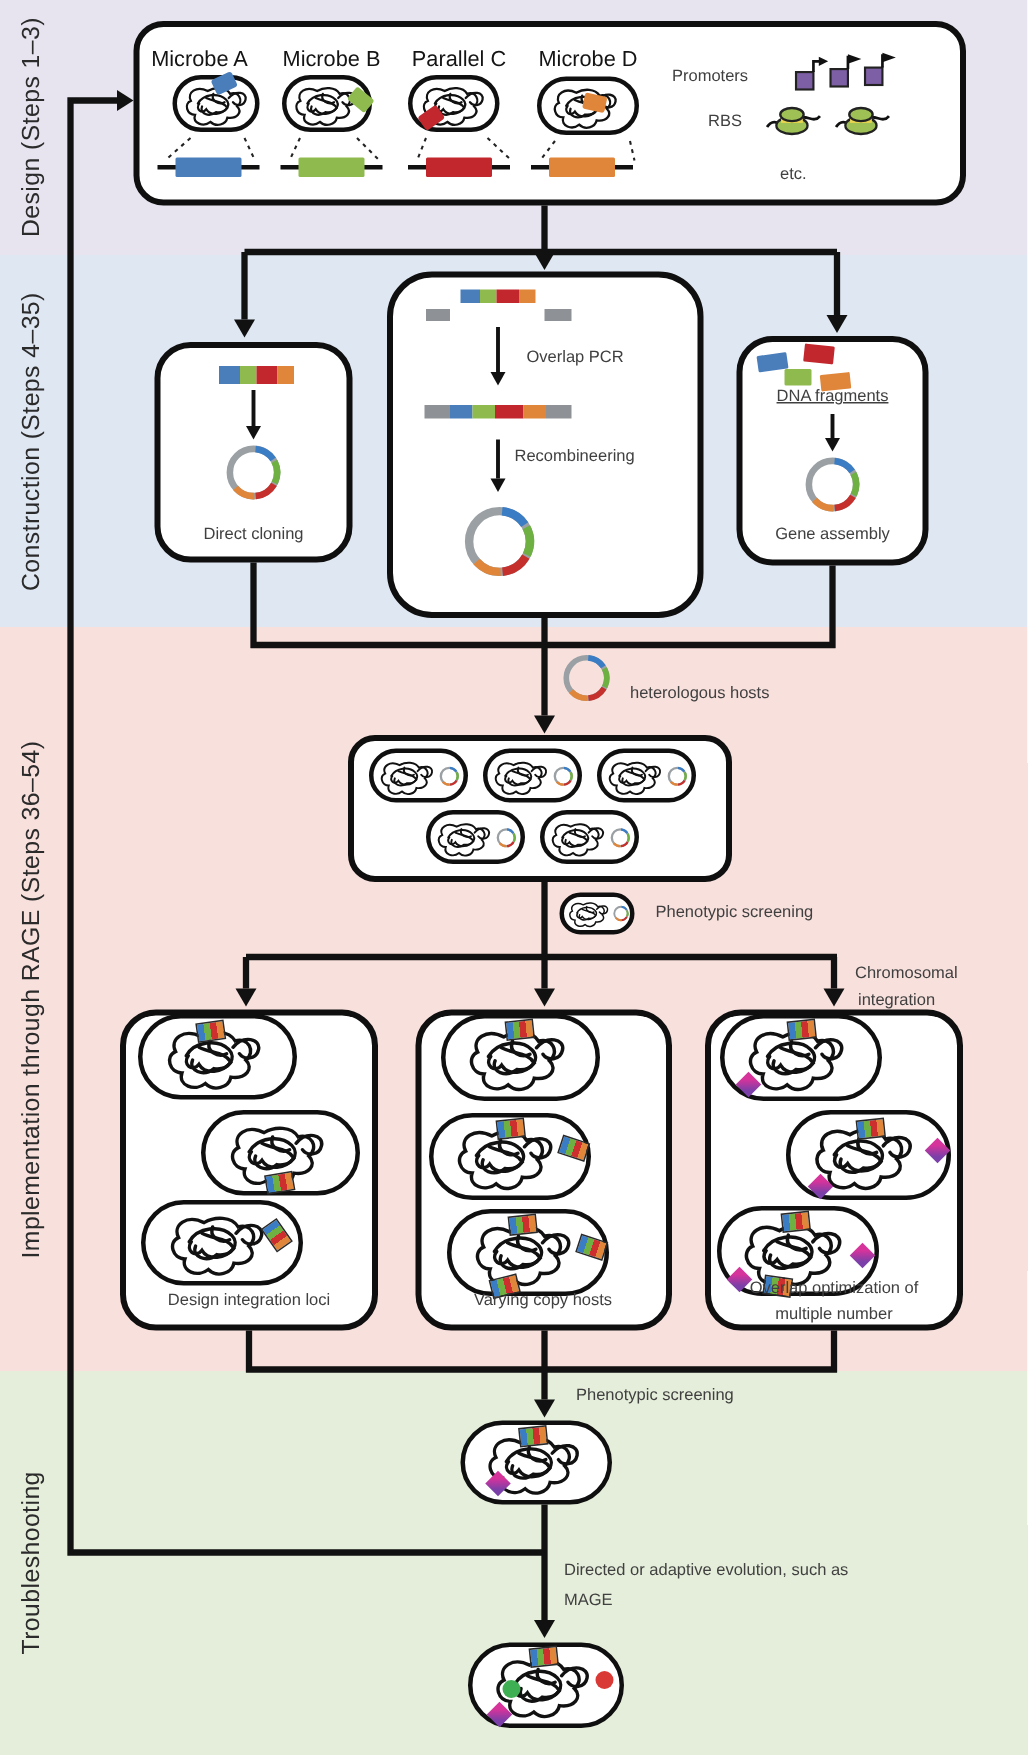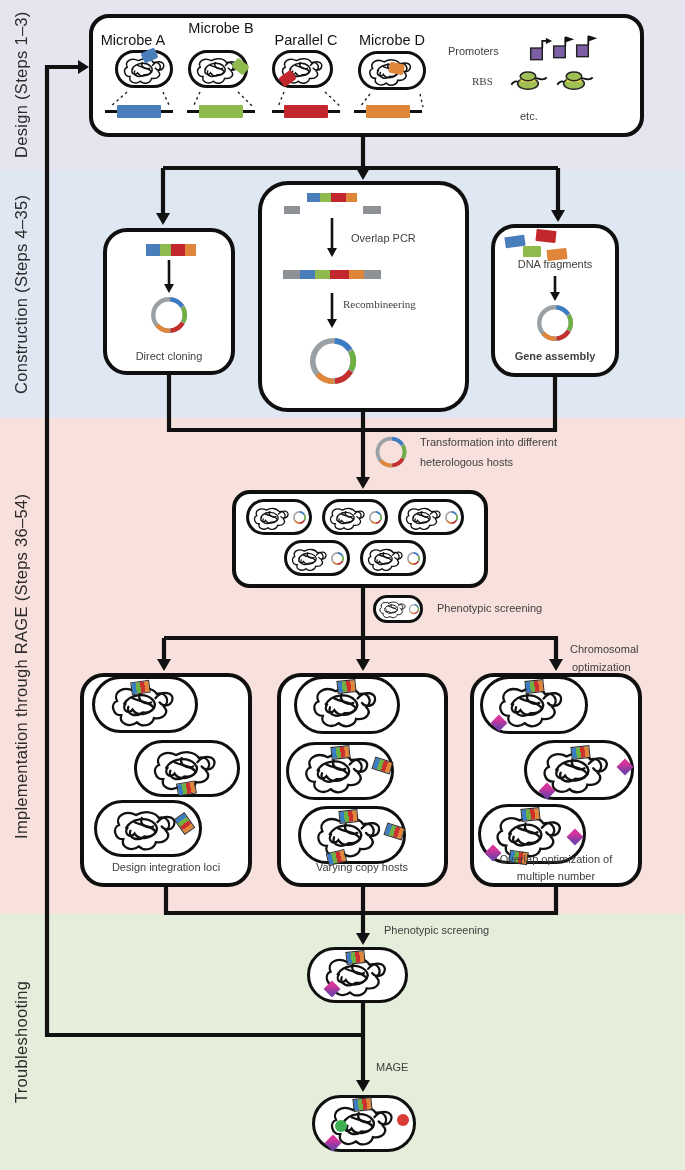--- a/index.html
+++ b/index.html
@@ -135,21 +135,21 @@
       <path d="M127 92 L110 107 M163 92 L170 107"></path>
       <path d="M200 92 L193 107 M238 92 L253 107"></path>
       <path d="M284 92 L278 107 M325 92 L341 107"></path>
       <path d="M370 94 L360 107 M420 94 L423 107"></path>
     </g>
   </svg>
 
   <div class="box z2" style="left:89px;top:14px;width:555px;height:123px;border-radius:20px;"></div>
 
   <div class="small-label z3" style="left:133px;top:32px;">Microbe A</div>
-  <div class="small-label z3" style="left:221px;top:20px;">Microbe B</div>
+  <div class="small-label z3" style="left:221px;top:32px;">Microbe B</div>
   <div class="small-label z3" style="left:306px;top:32px;">Parallel C</div>
   <div class="small-label z3" style="left:392px;top:32px;">Microbe D</div>
 
   <div class="cell z3" style="left:115px;top:50px;width:58px;height:38px;">
     <svg class="squig" style="left:3px;top:3px;width:48px;height:29px;">
         <use href="#squig"></use>
       </svg>
     <div class="patch" style="left:24px;top:-3px;background:#4a7ebb;transform:rotate(-25deg);"></div>
   </div>
   <div class="cell z3" style="left:188px;top:50px;width:60px;height:38px;">
@@ -191,21 +191,21 @@
   <div class="caption z3" style="left:448px;top:43px;">Promoters</div>
   <svg class="z3" style="position:absolute;left:528px;top:36px;width:25px;height:25px;">
       <use href="#promoterArrow"></use>
     </svg>
   <svg class="z3" style="position:absolute;left:551px;top:34px;width:25px;height:25px;">
       <use href="#promoterFlag"></use>
     </svg>
   <svg class="z3" style="position:absolute;left:574px;top:33px;width:25px;height:25px;">
       <use href="#promoterFlag"></use>
     </svg>
-  <div class="caption z3" style="left:472px;top:73px;font-family:Liberation Serif, serif;">RBS</div>
+  <div class="caption z3" style="left:472px;top:73px;">RBS</div>
   <svg class="z3" style="position:absolute;left:510px;top:67px;width:38px;height:27px;">
       <use href="#rbsIcon"></use>
     </svg>
   <svg class="z3" style="position:absolute;left:556px;top:67px;width:38px;height:27px;">
       <use href="#rbsIcon"></use>
     </svg>
   <div class="caption z3" style="left:520px;top:108px;">etc.</div>
 
   <div class="box z2" style="left:103px;top:228px;width:132px;height:147px;"></div>
   <div class="seg-bar z3" style="left:146px;top:244px;width:50px;height:12px;">
@@ -230,40 +230,39 @@
   <div class="primer z3" style="left:363px;top:206px;width:18px;height:8px;"></div>
   <div class="caption z3" style="left:351px;top:230px;">Overlap PCR</div>
   <div class="seg-bar z3" style="left:283px;top:270px;width:98px;height:9px;">
     <div style="width:17%;background:#8e9296;"></div>
       <div style="width:16%;background:#4a7ebb;"></div>
     <div style="width:15%;background:#8fba4e;"></div>
       <div style="width:19%;background:#c1272d;"></div>
     <div style="width:16%;background:#e0863a;"></div>
       <div style="width:17%;background:#8e9296;"></div>
   </div>
-  <div class="caption z3" style="left:343px;top:296px;font-family:Liberation Serif, serif;">Recombineering</div>
+  <div class="caption z3" style="left:343px;top:296px;">Recombineering</div>
   <svg class="z3" style="position:absolute;left:306px;top:334px;width:54px;height:54px;">
       <use href="#ring"></use>
     </svg>
 
   <div class="box z2" style="left:491px;top:224px;width:128px;height:153px;"></div>
   <div class="frag z3" style="left:505px;top:236px;width:20px;height:11px;background:#4a7ebb;transform:rotate(-8deg);"></div>
   <div class="frag z3" style="left:536px;top:230px;width:20px;height:12px;background:#c1272d;transform:rotate(6deg);"></div>
   <div class="frag z3" style="left:523px;top:246px;width:18px;height:11px;background:#8fba4e;"></div>
   <div class="frag z3" style="left:547px;top:249px;width:20px;height:11px;background:#e0863a;transform:rotate(-6deg);"></div>
-  <div class="caption center z3" style="left:555px;top:256px;">DNA fragments</div>
+  <div class="caption center z3" style="left:555px;top:256px;text-decoration:underline;">DNA fragments</div>
   <svg class="z3" style="position:absolute;left:534px;top:302px;width:42px;height:42px;">
       <use href="#ring"></use>
     </svg>
-  <div class="caption center z3" style="left:555px;top:348px;font-weight:bold;">Gene assembly</div>
+  <div class="caption center z3" style="left:555px;top:348px;">Gene assembly</div>
 
   <svg class="z3" style="position:absolute;left:373px;top:434px;width:36px;height:36px;">
       <use href="#ring"></use>
     </svg>
-  <div class="caption z3" style="left:420px;top:434px;">Transformation into different</div>
   <div class="caption z3" style="left:420px;top:454px;">heterologous hosts</div>
 
   <div class="box z2" style="left:232px;top:490px;width:256px;height:98px;border-radius:18px;"></div>
   <div class="hcell z3" style="left:246px;top:499px;">
     <svg class="squig" style="left:3px;top:4px;width:40px;height:25px;">
         <use href="#squig"></use>
       </svg>
     <svg style="position:absolute;left:43px;top:8px;width:15px;height:15px;">
         <use href="#ring"></use>
       </svg>
@@ -305,21 +304,21 @@
     <svg class="squig" style="left:2px;top:2px;width:30px;height:19px;">
         <use href="#squig"></use>
       </svg>
     <svg style="position:absolute;left:32px;top:5px;width:12px;height:12px;">
         <use href="#ring"></use>
       </svg>
   </div>
   <div class="caption z3" style="left:437px;top:600px;">Phenotypic screening</div>
 
   <div class="caption z3" style="left:570px;top:641px;">Chromosomal</div>
-  <div class="caption z3" style="left:572px;top:659px;">optimization</div>
+  <div class="caption z3" style="left:572px;top:659px;">integration</div>
 
   <div class="box z2" style="left:80px;top:673px;width:172px;height:214px;"></div>
   <div class="cell z3" style="left:92px;top:676px;width:106px;height:57px;">
     <svg class="squig" style="left:6px;top:5px;width:86px;height:44px;">
         <use href="#squig"></use>
       </svg>
     <div class="cassette" style="left:36px;top:2px;transform:rotate(-8deg);"></div>
   </div>
   <div class="cell z3" style="left:134px;top:740px;width:106px;height:57px;">
     <svg class="squig" style="left:6px;top:5px;width:86px;height:44px;">
@@ -389,20 +388,21 @@
 
   <div class="caption z3" style="left:384px;top:922px;">Phenotypic screening</div>
   <div class="cell z3" style="left:307px;top:947px;width:101px;height:56px;">
     <svg class="squig" style="left:6px;top:5px;width:82px;height:43px;">
         <use href="#squig"></use>
       </svg>
     <div class="cassette" style="left:36px;top:1px;transform:rotate(-6deg);"></div>
     <div class="module" style="left:16px;top:33px;"></div>
   </div>
 
+  <div class="caption z3" style="left:376px;top:1039px;">Directed or adaptive evolution, such as</div>
   <div class="caption z3" style="left:376px;top:1059px;">MAGE</div>
 
   <div class="cell z3" style="left:312px;top:1095px;width:104px;height:57px;">
     <svg class="squig" style="left:6px;top:5px;width:84px;height:44px;">
         <use href="#squig"></use>
       </svg>
     <div class="cassette" style="left:38px;top:0px;transform:rotate(-6deg);"></div>
     <div class="blob red" style="left:82px;top:16px;"></div>
     <div class="blob green" style="left:20px;top:22px;"></div>
     <div class="module" style="left:12px;top:39px;"></div>

